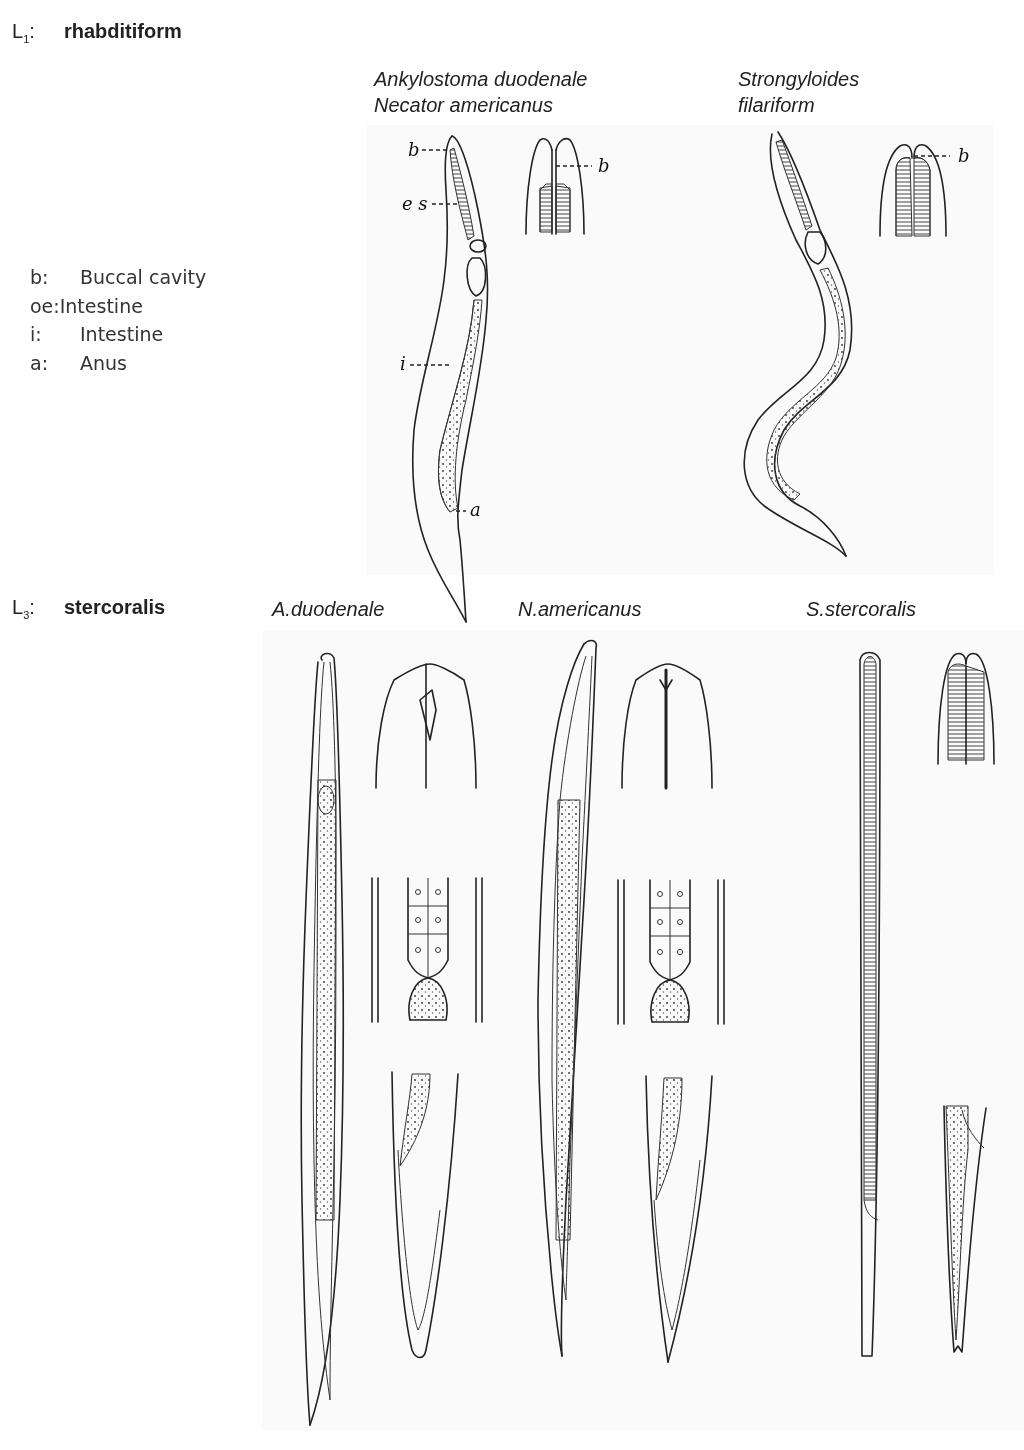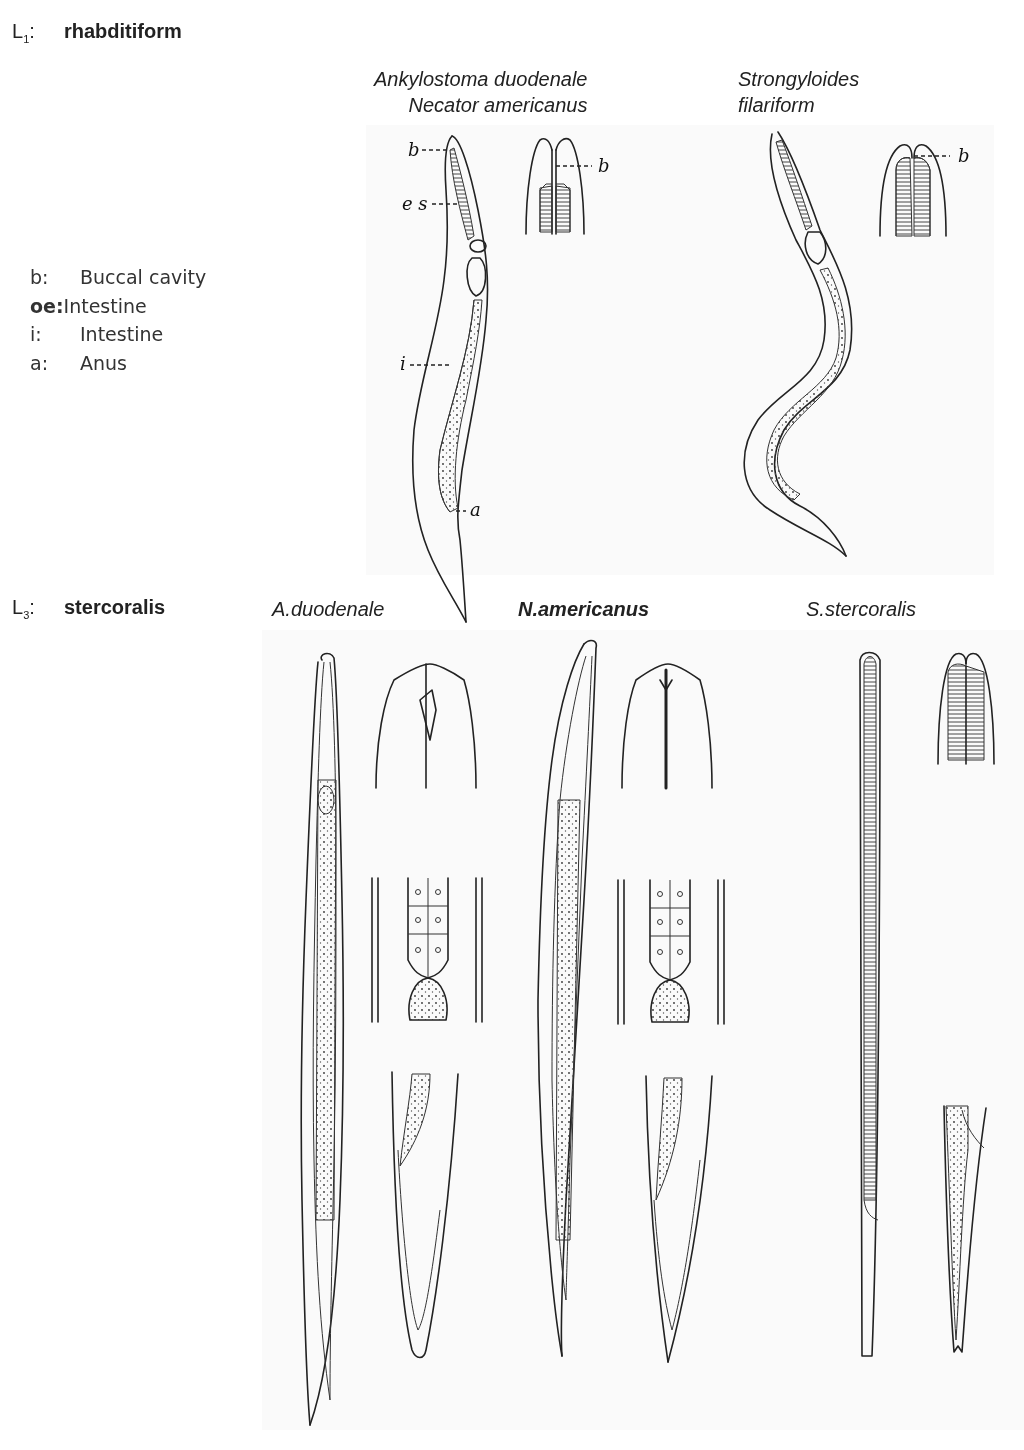--- a/index.html
+++ b/index.html
@@ -21,55 +21,55 @@
   .dots { fill: url(#dotPattern); }
   .stripes { fill: url(#stripePattern); }
 </style>
 </head>
 <body>
 
 <div class="abs stage-label" style="left:12px; top:20px;">
   <span class="stage-code"><span>L</span><sub>1</sub><span>:</span></span><span>rhabditiform</span>
 </div>
 
-<div class="abs species" style="left:374px; top:66px;text-align:right;">
+<div class="abs species" style="left:374px; top:66px;">
   <div>Ankylostoma duodenale</div>
   <div>Necator americanus</div>
 </div>
 <div class="abs species" style="left:738px; top:66px;">
   <div>Strongyloides</div>
   <div>filariform</div>
 </div>
 
 <div class="abs legend" style="left:30px; top:263px;">
   <div class="row">
       <span class="abbr">b:</span>
       <span>Buccal cavity</span>
     </div>
   <div class="row">
-      <span class="abbr" style="width:auto;font-weight:bold;">oe:</span>
+      <span class="abbr" style="width:auto;">oe:</span>
       <span>Intestine</span>
     </div>
   <div class="row">
       <span class="abbr">i:</span>
       <span>Intestine</span>
     </div>
   <div class="row">
       <span class="abbr">a:</span>
       <span>Anus</span>
     </div>
 </div>
 
 <div class="abs panel-bg" style="left:366px; top:125px; width:628px; height:450px;"></div>
 
 <div class="abs stage-label" style="left:12px; top:596px;">
   <span class="stage-code"><span>L</span><sub>3</sub><span>:</span></span><span>stercoralis</span>
 </div>
 <div class="abs species" style="left:272px; top:596px;">A.duodenale</div>
-<div class="abs species" style="left:518px; top:596px;font-weight:bold;">N.americanus</div>
+<div class="abs species" style="left:518px; top:596px;">N.americanus</div>
 <div class="abs species" style="left:806px; top:596px;text-align:center;">S.stercoralis</div>
 
 <div class="abs panel-bg" style="left:262px; top:630px; width:762px; height:800px;"></div>
 
 <svg width="1024" height="1450" viewBox="0 0 1024 1450">
   <defs>
     <pattern id="dotPattern" width="7" height="7" patternUnits="userSpaceOnUse">
       <circle cx="2" cy="2" r="0.9" fill="#333"></circle>
       <circle cx="5.5" cy="5" r="0.7" fill="#555"></circle>
     </pattern>

